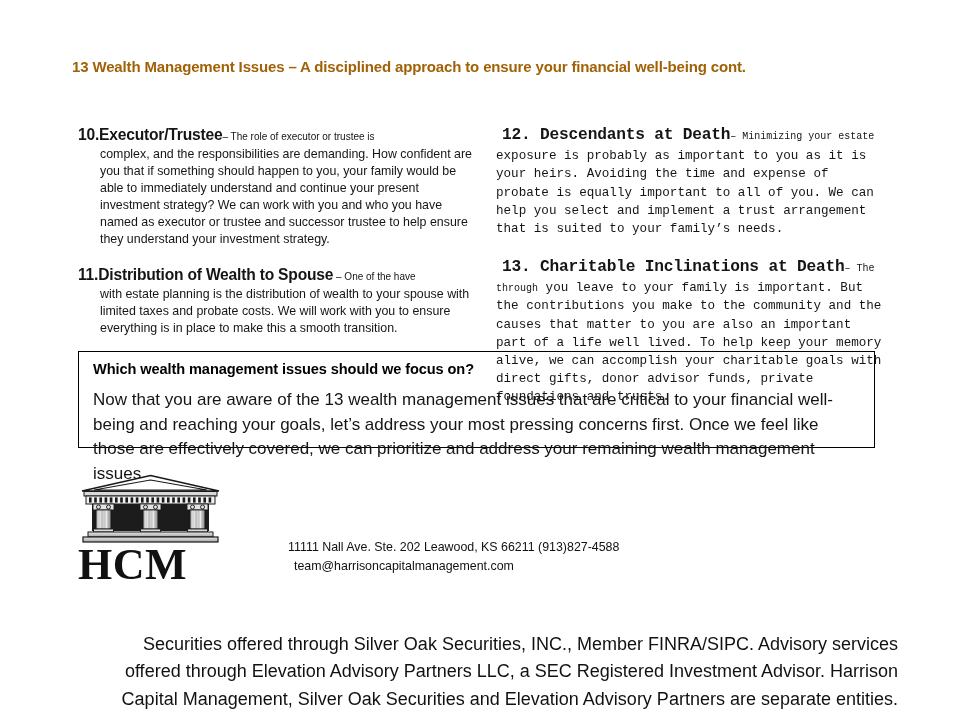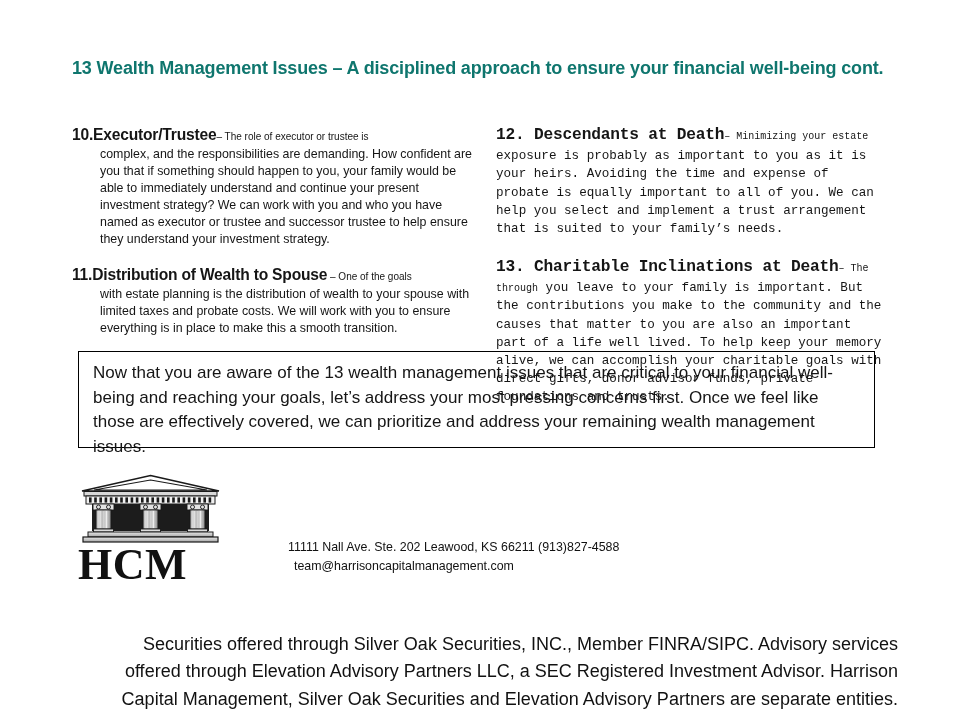--- a/index.html
+++ b/index.html
@@ -16,24 +16,24 @@
     color: #000000;
     -webkit-font-smoothing: antialiased;
   }
 
   
   .slide-title {
     position: absolute;
     left: 72px;
     top: 58px;
     width: 830px;
-    font-size: 18px;
+    font-size: 15px;
     font-weight: bold;
     letter-spacing: -0.15px;
-    color: #0f766e;
+    color: #a16207;
     line-height: 1.15;
   }
 
   
   .col {
     position: absolute;
     top: 124px;
   }
   .col-left  { left: 72px;  width: 400px; }
   .col-right { left: 496px; width: 392px; font-family: Liberation Mono, monospace; }
@@ -55,20 +55,21 @@
   }
   .col-left .issue .body {
     padding-left: 28px;
     text-indent: 0;
   }
 
   .head {
     font-weight: bold;
     font-size: 15.6px;
     letter-spacing: -0.2px;
+    margin-left: 6px;
   }
   .col-right .head { font-size: 16.2px; }
 
   .dash-lead { font-size: 10px; }
 
   .col-right .issue-right p {
     margin: 0;
     font-size: 12.6px;
     line-height: 1.44;
     color: #151515;
@@ -152,21 +153,21 @@
 
   <div class="issue">
     <p>
       <span class="head">10.Executor/Trustee</span><span class="dash-lead">– The role of executor or trustee is</span>
     </p>
     <p class="body">complex, and the responsibilities are demanding.  How confident are you that if something should happen to you, your family would be able to immediately understand and continue your present investment strategy?  We can work with you and who you have named as executor or trustee and successor trustee to help ensure they understand your investment strategy.</p>
   </div>
 
   <div class="issue">
     <p>
-      <span class="head">11.Distribution of Wealth to Spouse</span><span class="dash-lead"> – One of the goals</span>
+      <span class="head">11.Distribution of Wealth to Spouse</span><span class="dash-lead"> – One of the have</span>
     </p>
     <p class="body">with estate planning is the distribution of wealth to your spouse with limited taxes and probate costs.  We will work with you to ensure everything is in place to make this a smooth transition.</p>
   </div>
 
 </div>
 
 <div class="col col-right">
 
   <div class="issue-right">
     <p>
@@ -178,20 +179,21 @@
   <div class="issue-right">
     <p>
       <span class="head">13.  Charitable Inclinations at Death</span><span class="dash-lead">– The through</span>
       <span>you leave to your family is important.  But the contributions you make to the community and the causes that matter to you are also an important part of a life well lived.  To help keep your memory alive, we can accomplish your charitable goals with direct gifts, donor advisor funds, private foundations and trusts.</span>
     </p>
   </div>
 
 </div>
 
 <div class="callout">
+  <p class="callout-title">Which wealth management issues should we focus on?</p>
   <p class="callout-body">Now that you are aware of the 13 wealth management issues that are critical to your financial well-being and reaching your goals, let’s address your most pressing concerns first.  Once we feel like those are effectively covered, we can prioritize and address your remaining wealth management issues.</p>
 </div>
 
 <div class="logo-block">
   <svg class="logo-svg" viewBox="0 0 145 72">
     <defs>
       <linearGradient id="shaftGrad" x1="0" y1="0" x2="1" y2="0">
         <stop offset="0%" stop-color="#8a8a8a"></stop>
         <stop offset="18%" stop-color="#f2f2f2"></stop>
         <stop offset="45%" stop-color="#c9c9c9"></stop>

